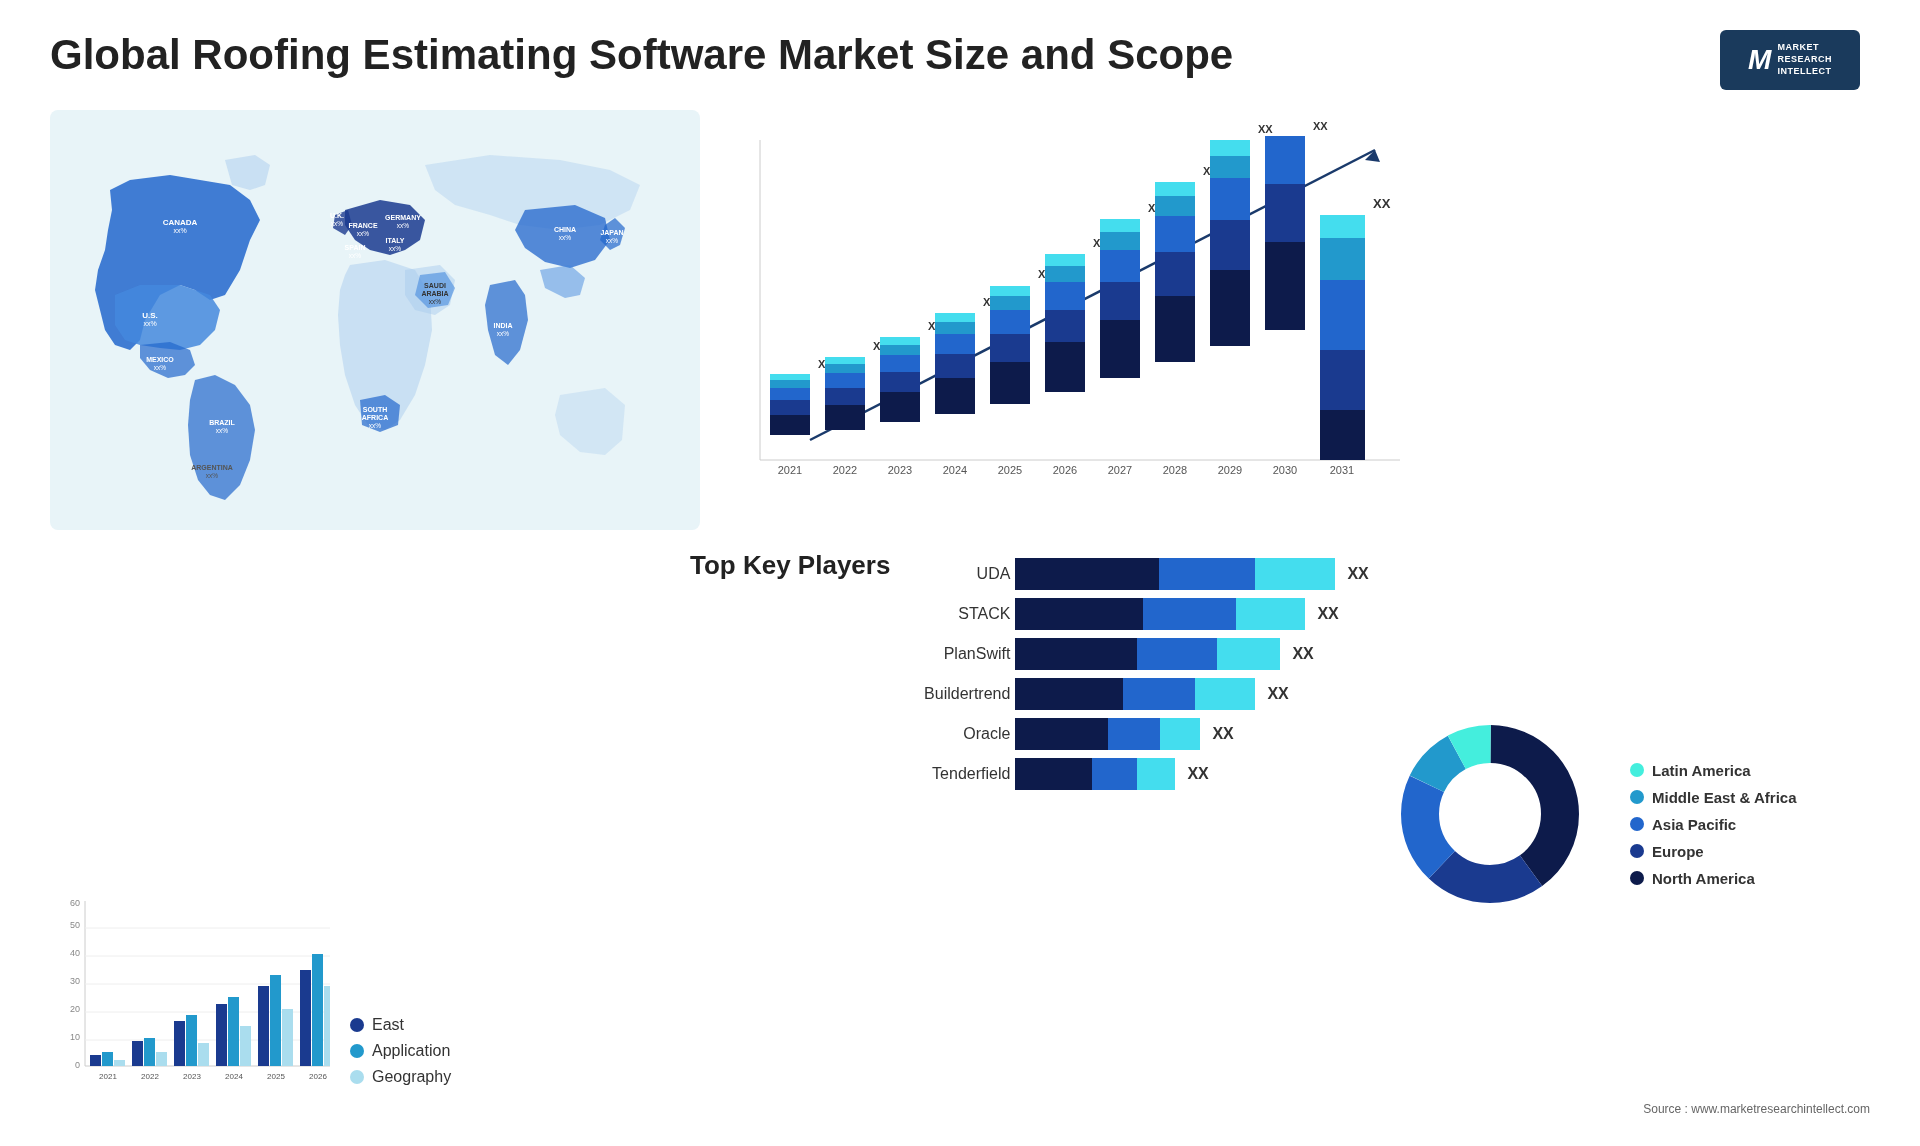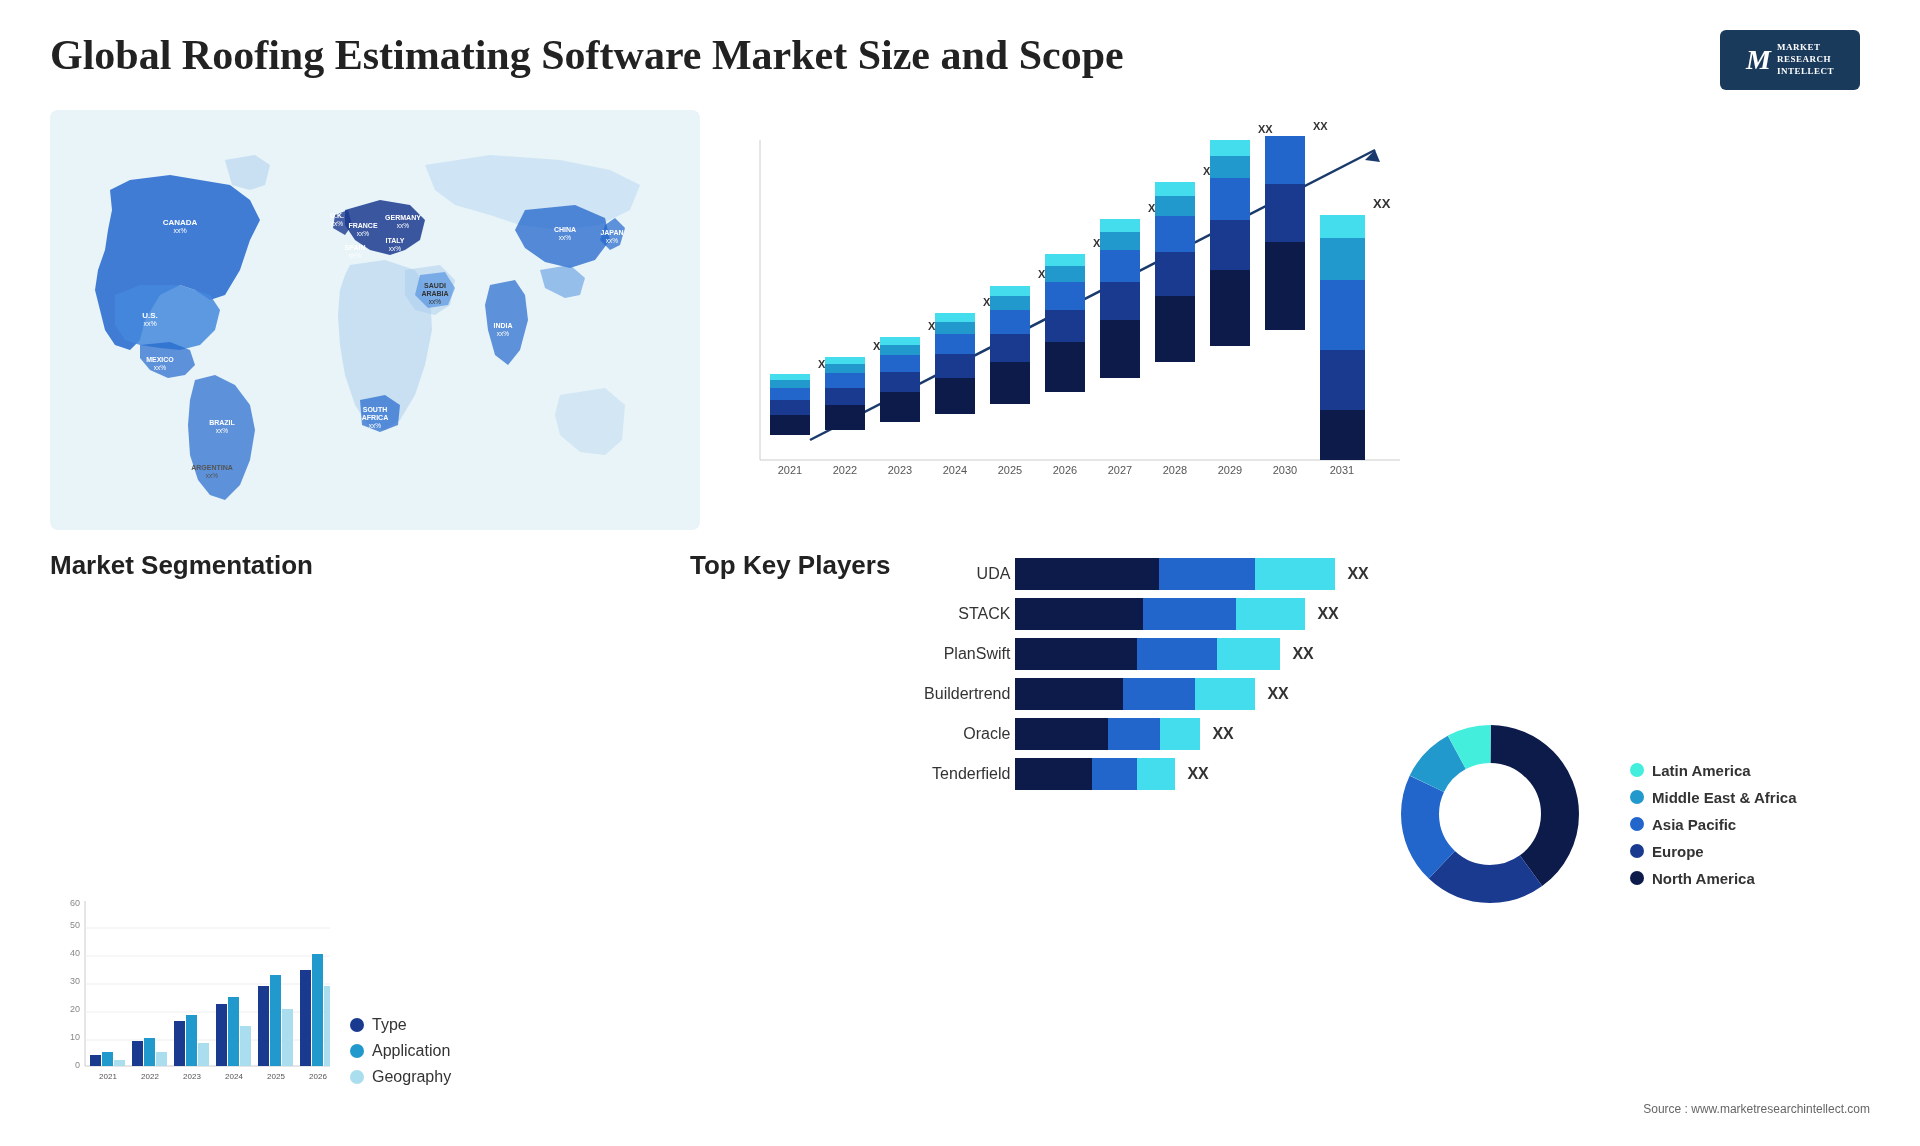--- a/index.html
+++ b/index.html
@@ -18,21 +18,20 @@
       display: flex;
       flex-direction: column;
     }
 
     
     .header {
       display: flex;
       justify-content: space-between;
       align-items: flex-start;
       margin-bottom: 20px;
-      font-family: Liberation Serif, serif;
     }
     .main-title {
       font-size: 42px;
       font-weight: 700;
       color: #222;
       line-height: 1.2;
     }
     .logo-area {
       display: flex;
       flex-direction: column;
@@ -440,21 +439,20 @@
         <rect x="610" y="118" width="45" height="42" fill="#2299cc"></rect>
         <rect x="610" y="95" width="45" height="23" fill="#44ddee"></rect>
         <text x="632" y="340" font-size="11" text-anchor="middle" fill="#555" dy="14">2031</text>
         <text x="663" y="88" font-size="13" font-weight="700" fill="#333">XX</text>
       </svg>
     </div>
 
     <div class="bottom-grid">
 
       <div class="segmentation-section">
-        <div class="section-title">Market Segmentation</div>
         <div class="seg-chart-area">
           <svg viewBox="0 0 280 220" width="280" height="220">
 
             <line x1="35" y1="5" x2="35" y2="170" stroke="#ccc" stroke-width="1"></line>
             <line x1="35" y1="170" x2="280" y2="170" stroke="#ccc" stroke-width="1"></line>
 
             <text x="30" y="172" font-size="9" text-anchor="end" fill="#888">0</text>
             <text x="30" y="144" font-size="9" text-anchor="end" fill="#888">10</text>
             <text x="30" y="116" font-size="9" text-anchor="end" fill="#888">20</text>
             <text x="30" y="88" font-size="9" text-anchor="end" fill="#888">30</text>
@@ -495,21 +493,21 @@
 
             <rect x="250" y="74" width="11" height="96" fill="#1a3a8f"></rect>
             <rect x="262" y="58" width="11" height="112" fill="#2299cc"></rect>
             <rect x="274" y="90" width="11" height="80" fill="#aaddee"></rect>
             <text x="268" y="183" font-size="8" text-anchor="middle" fill="#555">2026</text>
           </svg>
 
           <div class="seg-legend">
             <div class="legend-item">
               <div class="legend-dot" style="background:#1a3a8f;"></div>
-              <span>Type</span>
+              <span>East</span>
             </div>
             <div class="legend-item">
               <div class="legend-dot" style="background:#2299cc;"></div>
               <span>Application</span>
             </div>
             <div class="legend-item">
               <div class="legend-dot" style="background:#aaddee;"></div>
               <span>Geography</span>
             </div>
           </div>

